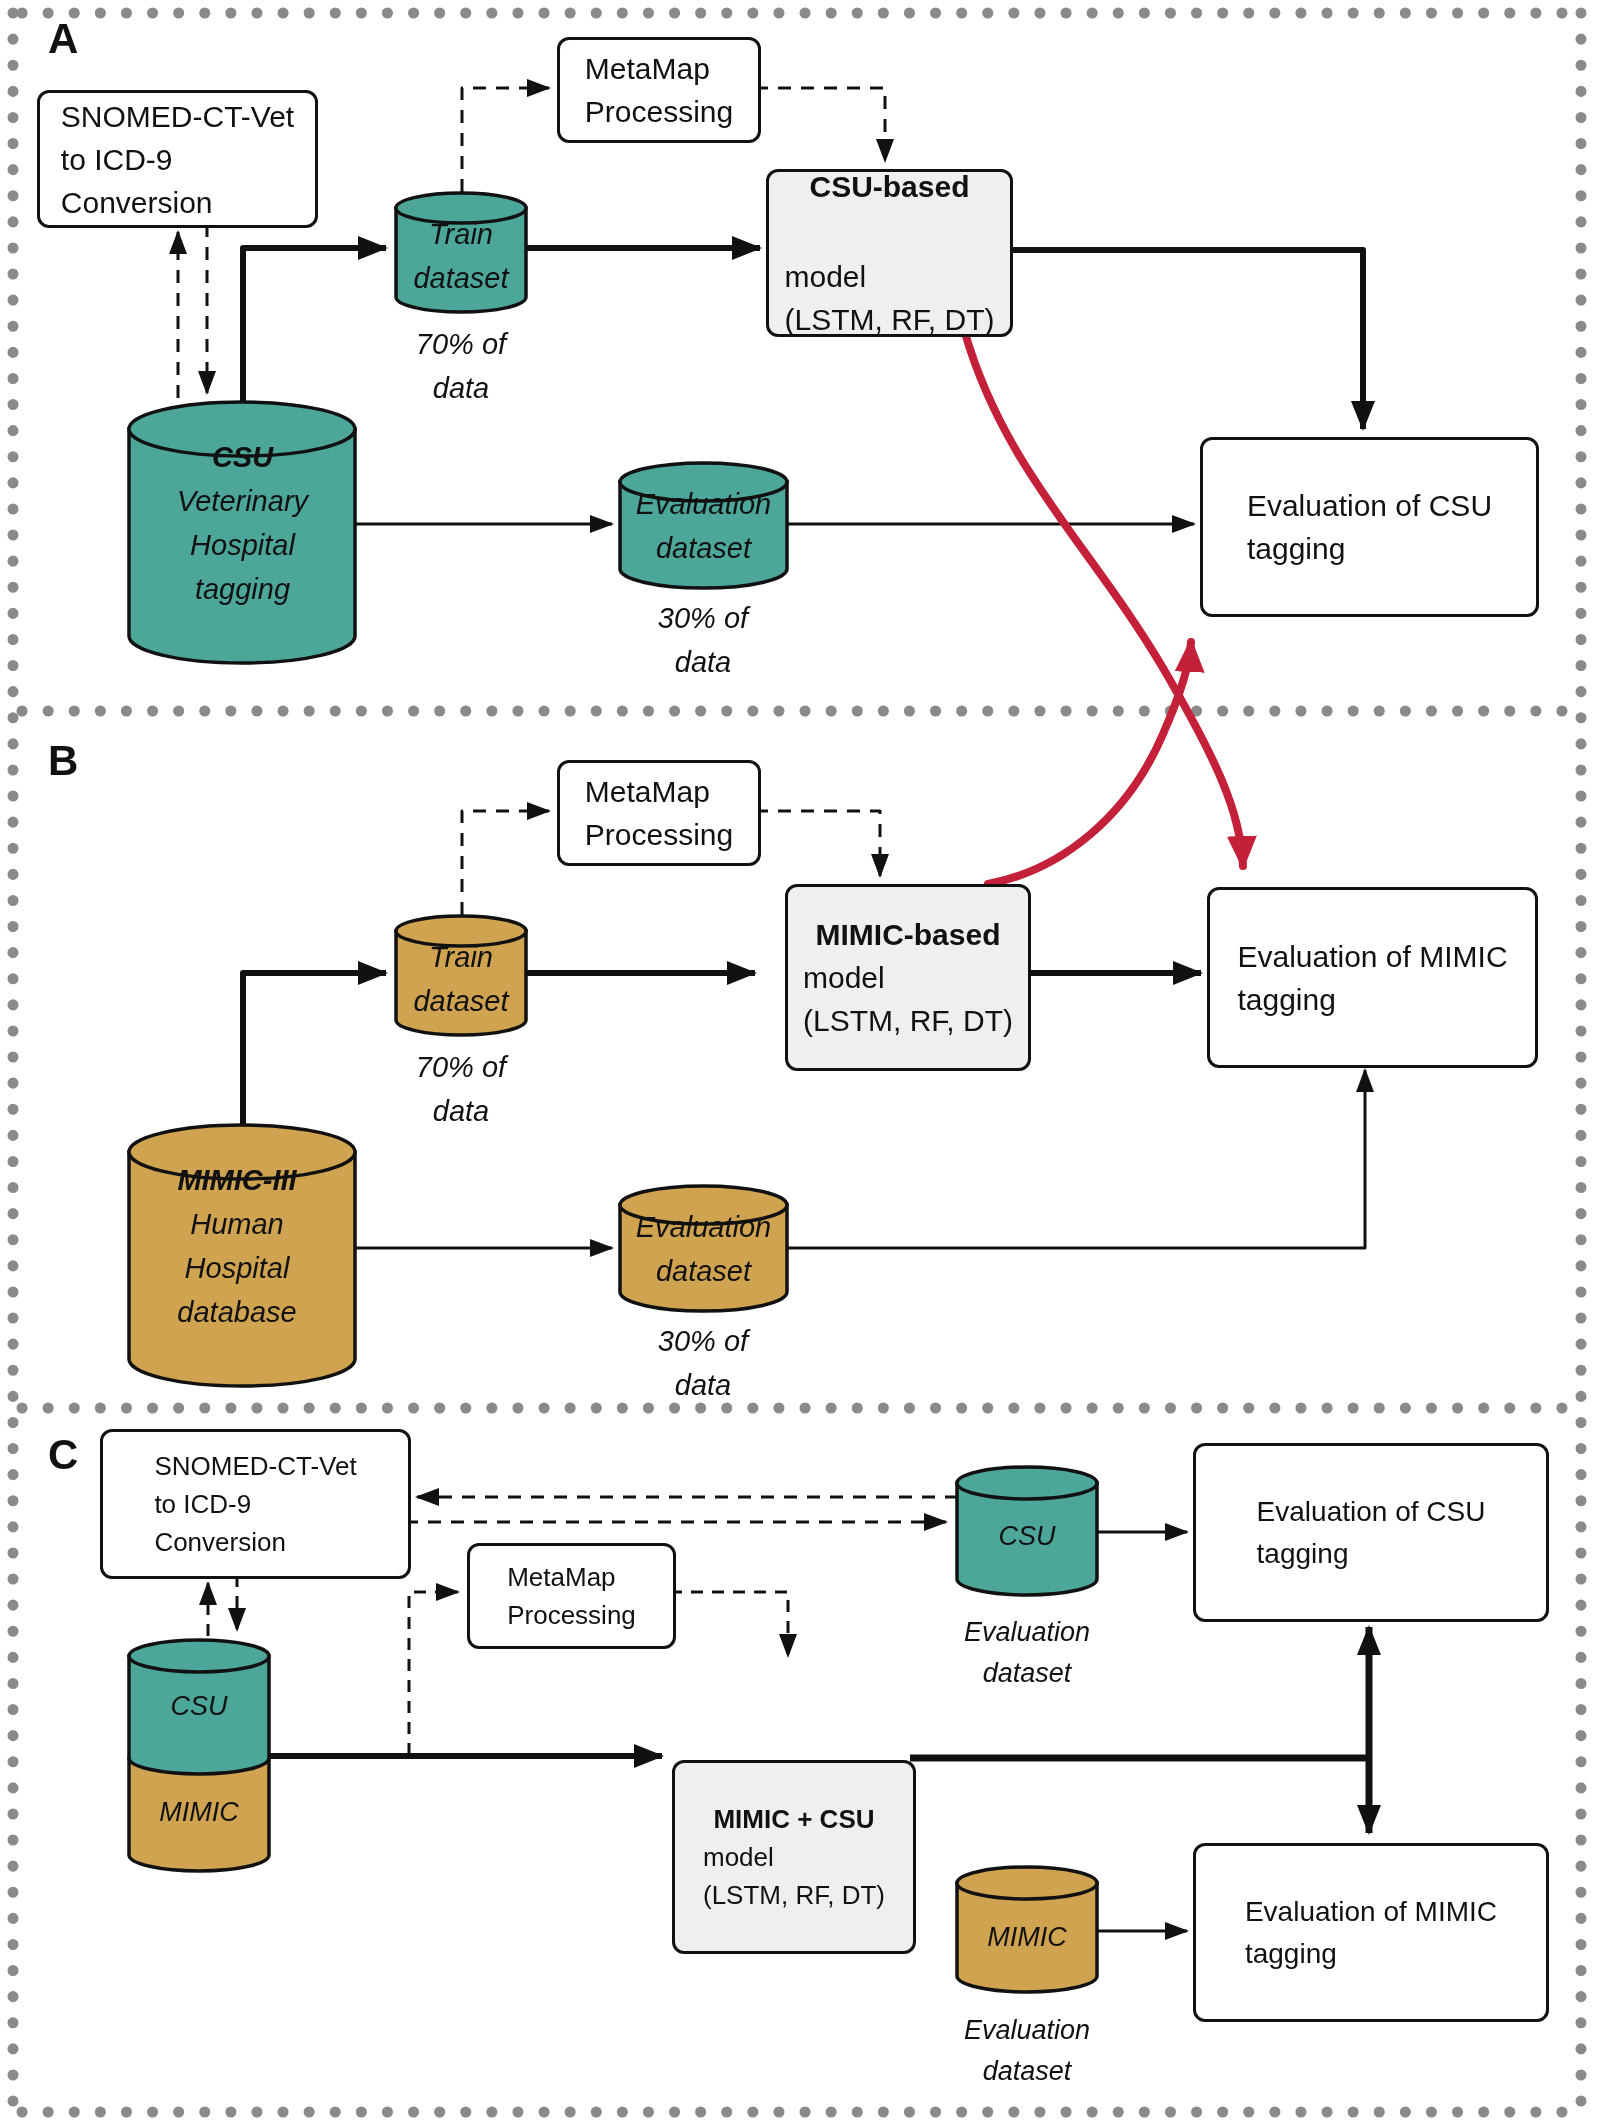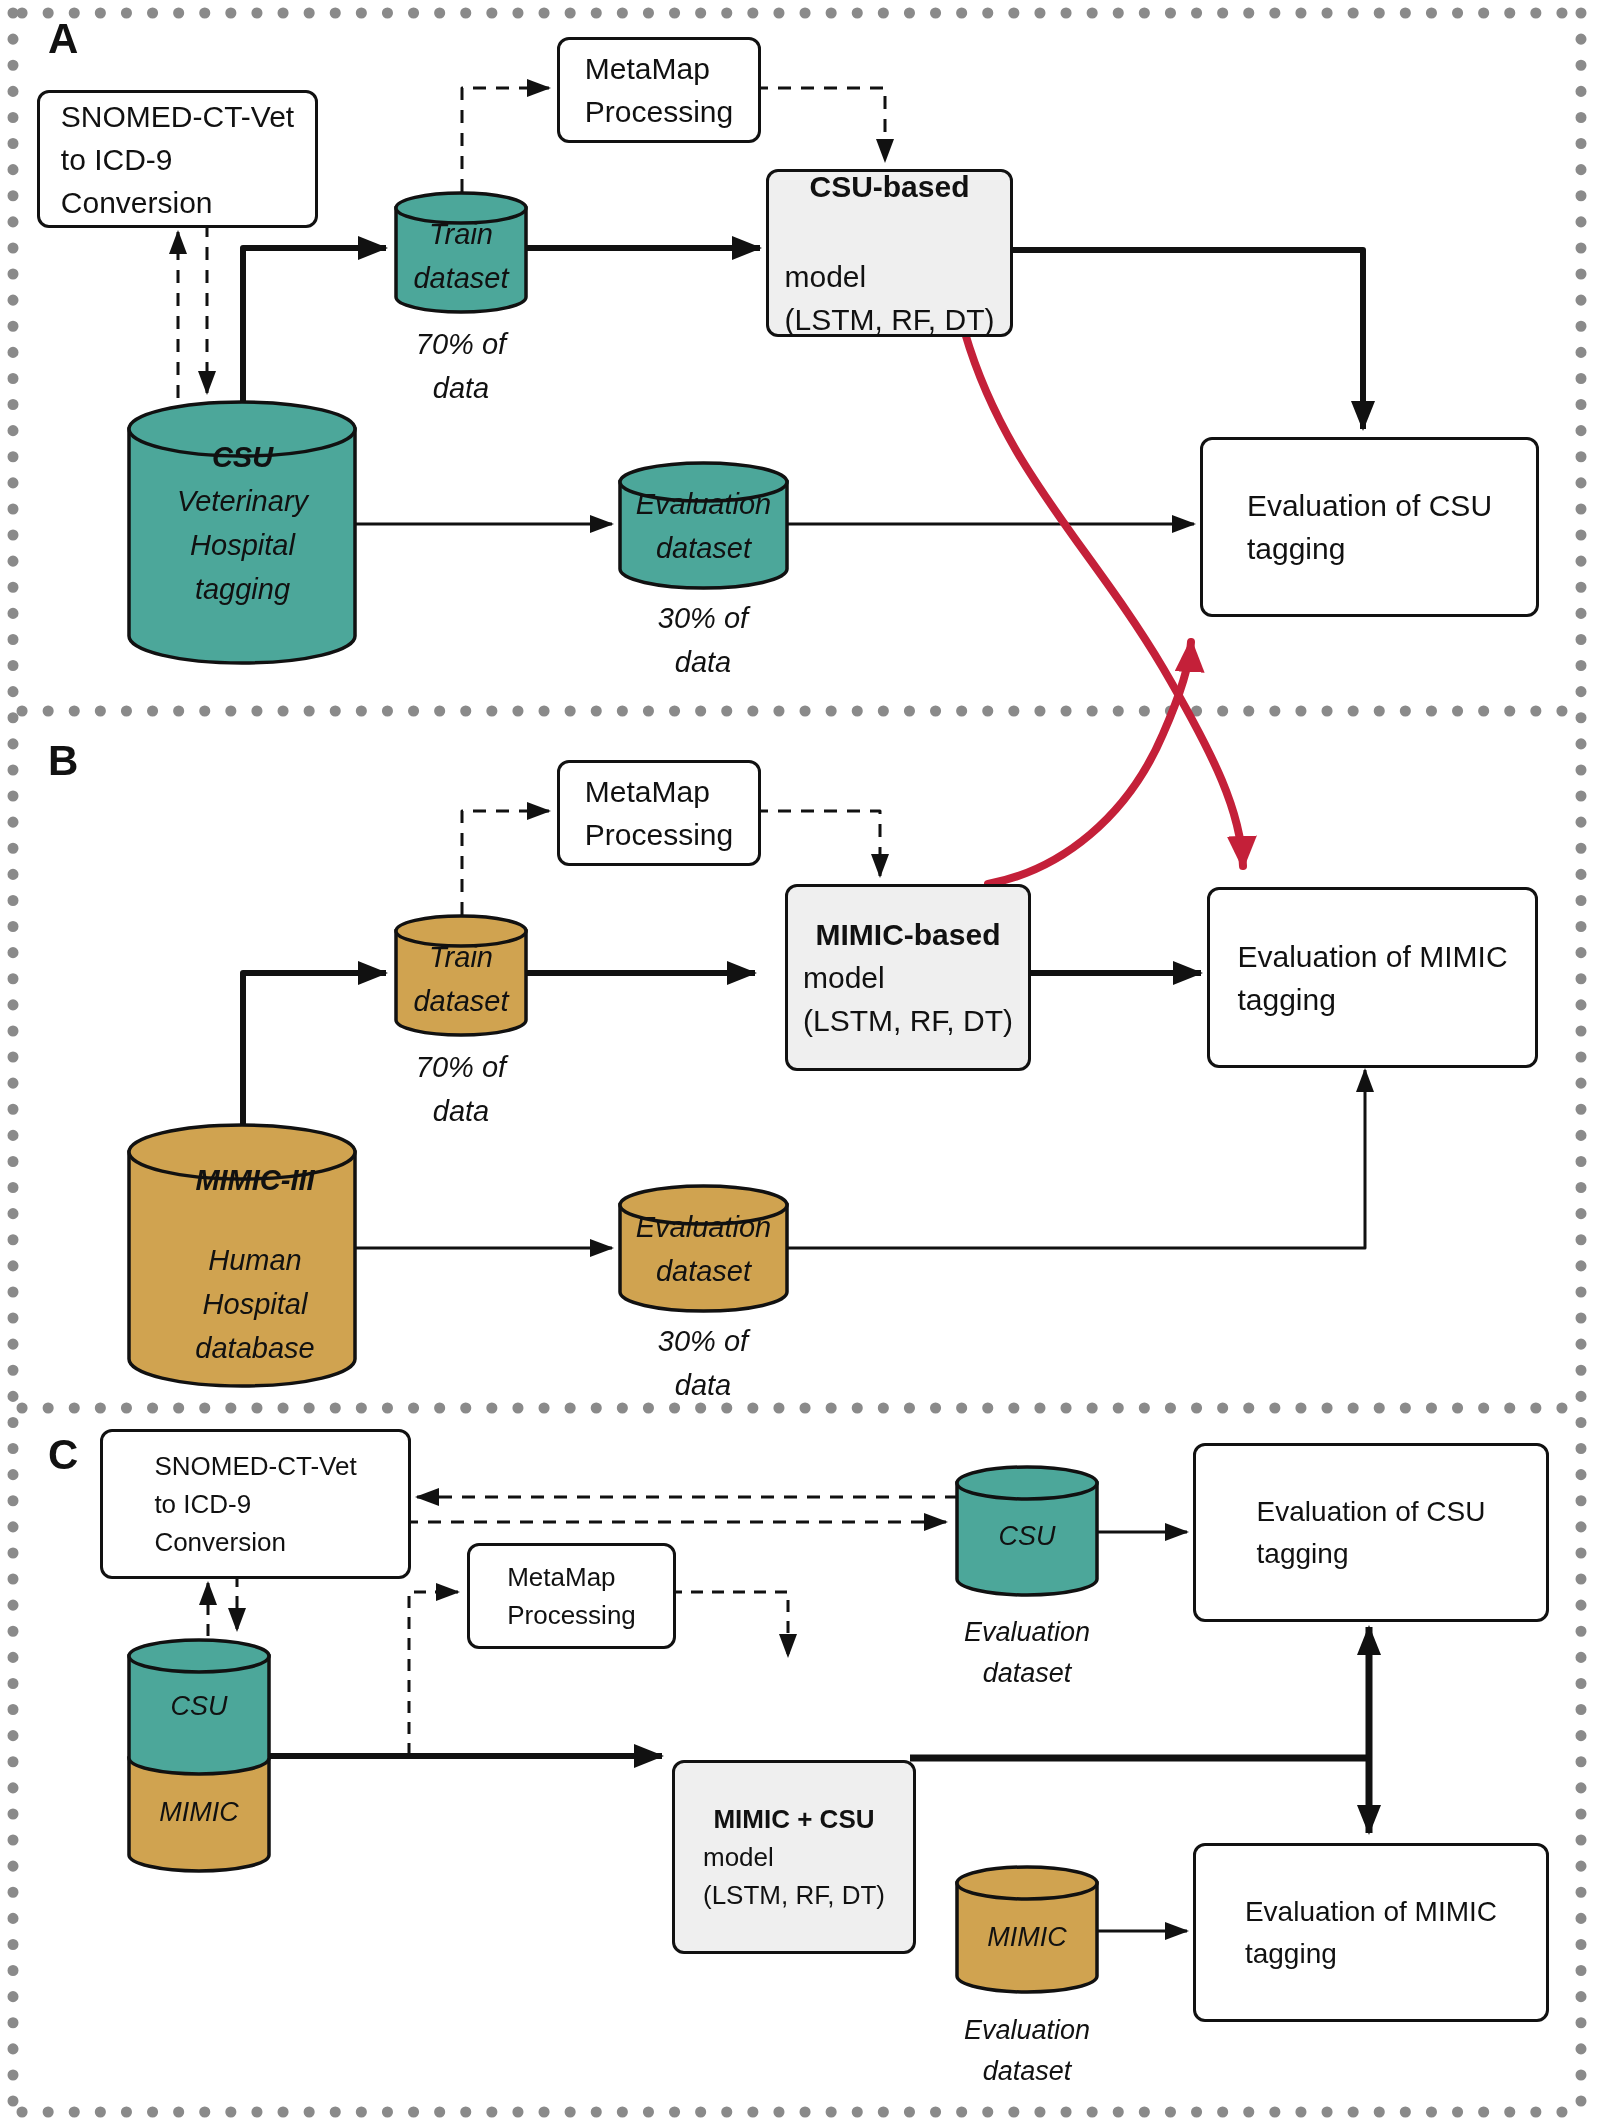--- a/index.html
+++ b/index.html
@@ -212,21 +212,21 @@
   <div class="box" style="left:1207px;top:887px;width:325px;height:175px;">
     <span>Evaluation of MIMIC
 tagging</span>
   </div>
 
   <div class="txt" style="left:386px;top:935px;width:150px;">Train
 dataset</div>
   <div class="txt" style="left:376px;top:1045px;width:170px;">70% of
 data</div>
 
-  <div class="txt stack" style="left:135px;top:1158px;width:240px;gap:36px;">
+  <div class="txt stack" style="left:117px;top:1158px;width:240px;">
     <span class="b">MIMIC-III</span>
     <span>Human
 Hospital
 database</span>
   </div>
 
   <div class="txt" style="left:612px;top:1205px;width:183px;">Evaluation
 dataset</div>
   <div class="txt" style="left:618px;top:1319px;width:170px;">30% of
 data</div>

